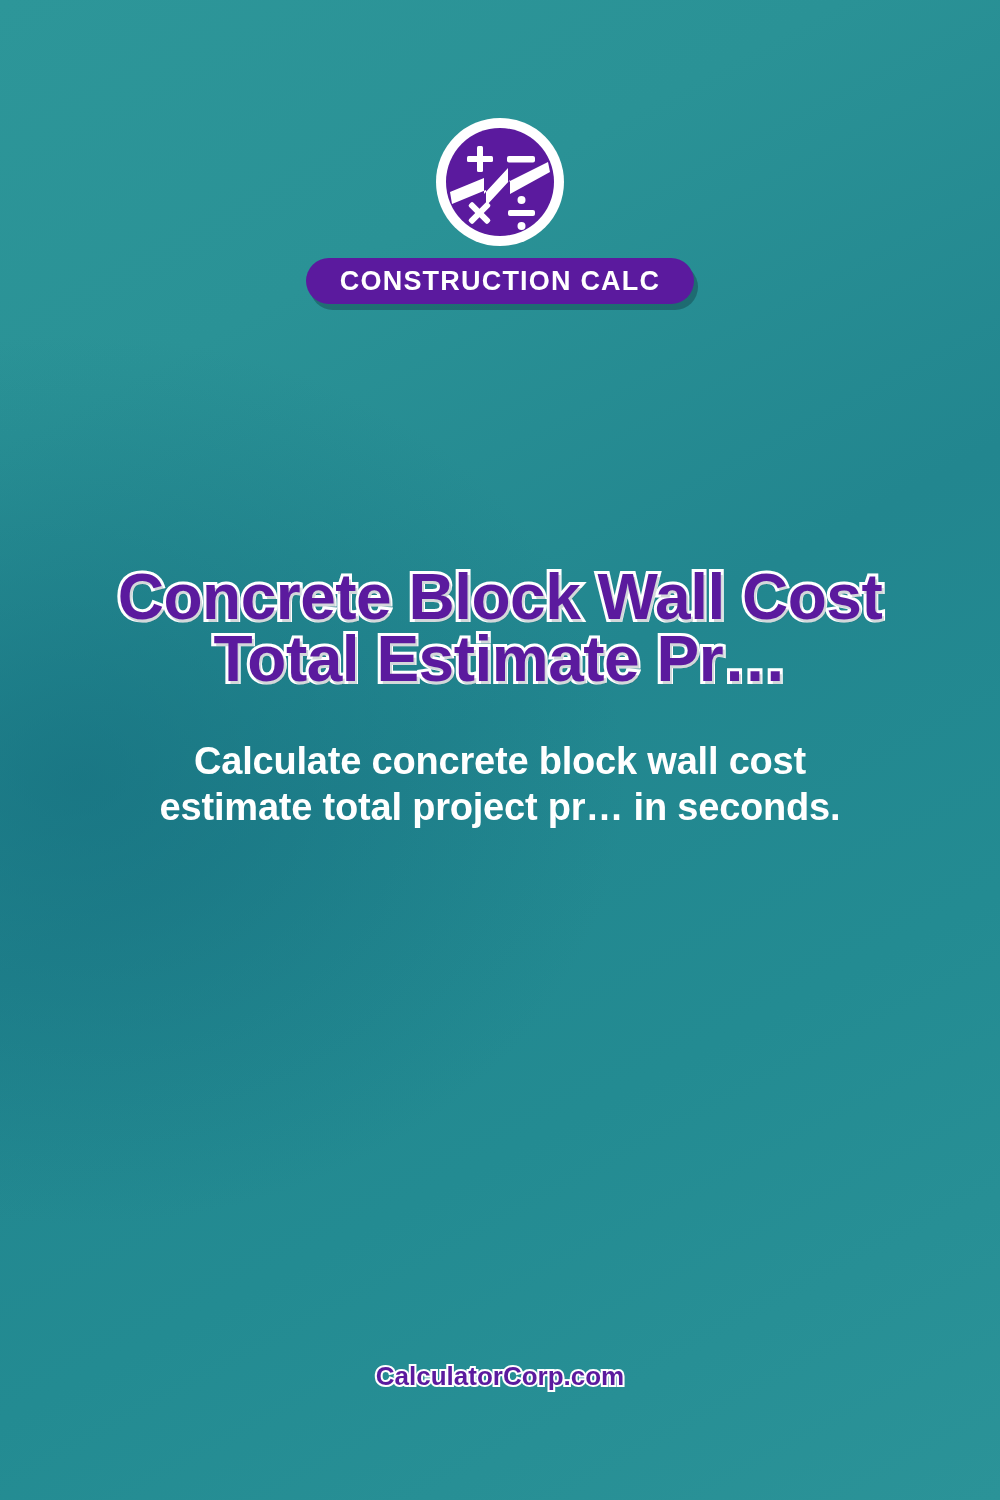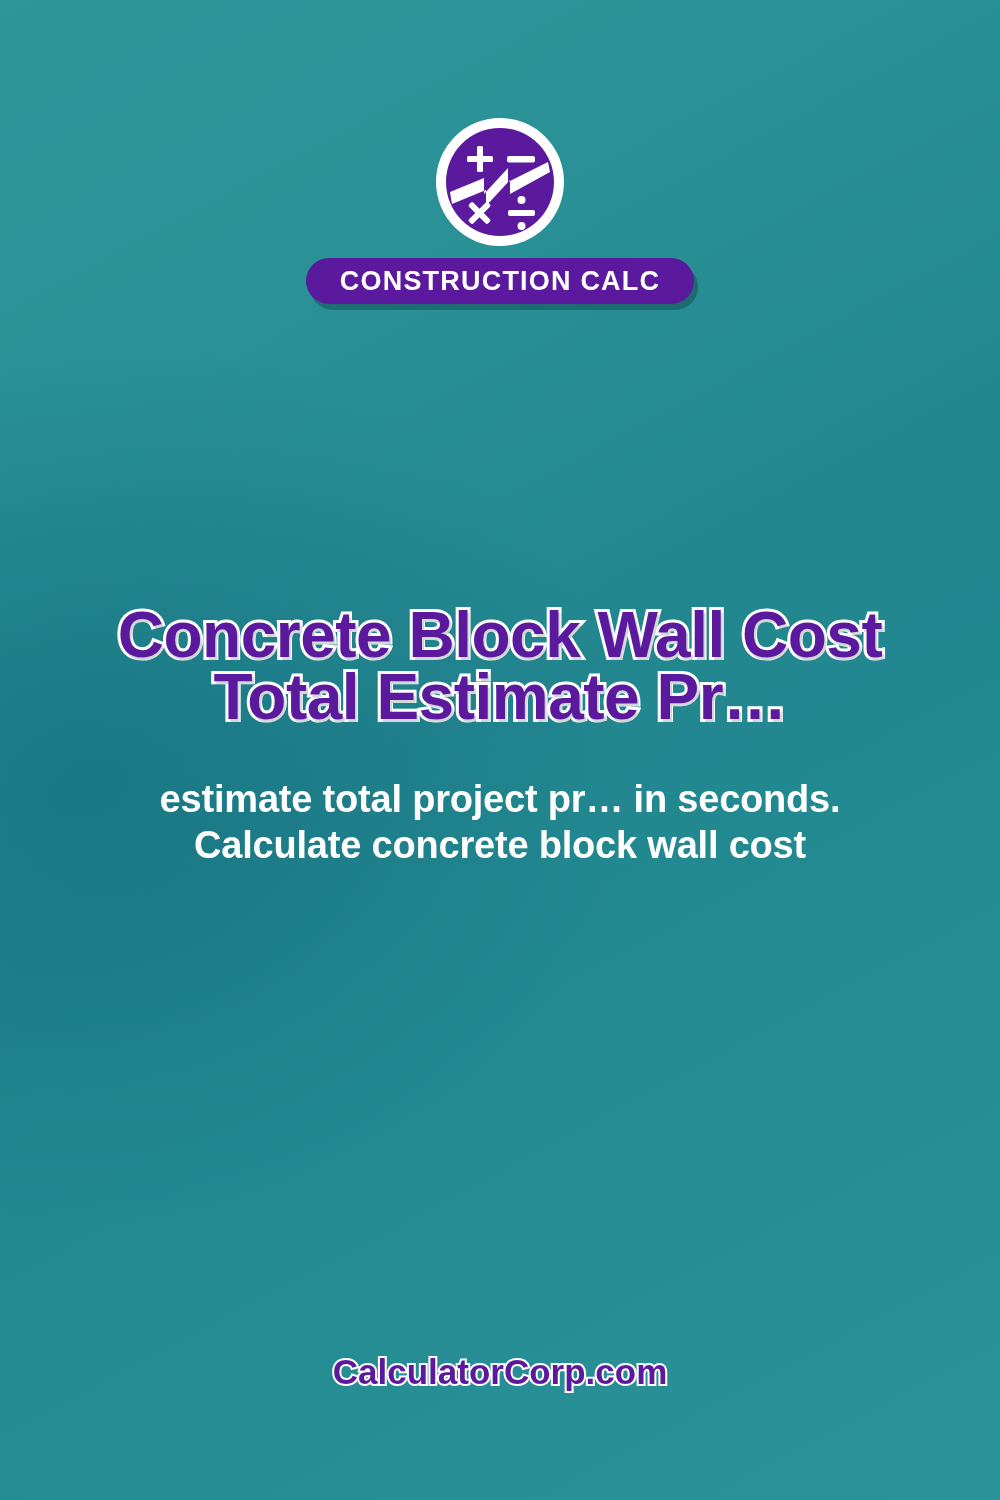--- a/index.html
+++ b/index.html
@@ -71,21 +71,21 @@
     font-weight:bold;
     letter-spacing:1.2px;
     line-height:1;
     white-space:nowrap;
     text-align:center;
   }
 
   
   .main-copy {
     position:absolute;
-    top:604px;
+    top:566px;
     left:40px;
     width:920px;
     text-align:center;
   }
 
   .headline {
     font-size:64px;
     font-weight:bold;
     line-height:62px;
     letter-spacing:-0.5px;
@@ -111,21 +111,21 @@
   
   .site-footer {
     position:absolute;
     bottom:108px;
     left:0;
     width:1000px;
     text-align:center;
   }
 
   .site-url {
-    font-size:35px;
+    font-size:26px;
     font-weight:bold;
     color:#5b1a9e;
     -webkit-text-stroke:4px #ffffff;
     paint-order:stroke fill;
     letter-spacing:0px;
   }
 </style>
 </head>
 <body>
 
@@ -160,22 +160,22 @@
   </div>
 
   <div class="main-copy">
 
     <h1 class="headline">
       <span class="headline-line">Concrete Block Wall Cost</span>
       <span class="headline-line">Total Estimate Pr…</span>
     </h1>
 
     <p class="subheadline">
+      <span class="subheadline-line">Calculate concrete block wall cost</span>
       <span class="subheadline-line">estimate total project pr… in seconds.</span>
-      <span class="subheadline-line">Calculate concrete block wall cost</span>
     </p>
 
   </div>
 
   <div class="site-footer">
     <span class="site-url">CalculatorCorp.com</span>
   </div>
 
 </div>
 

